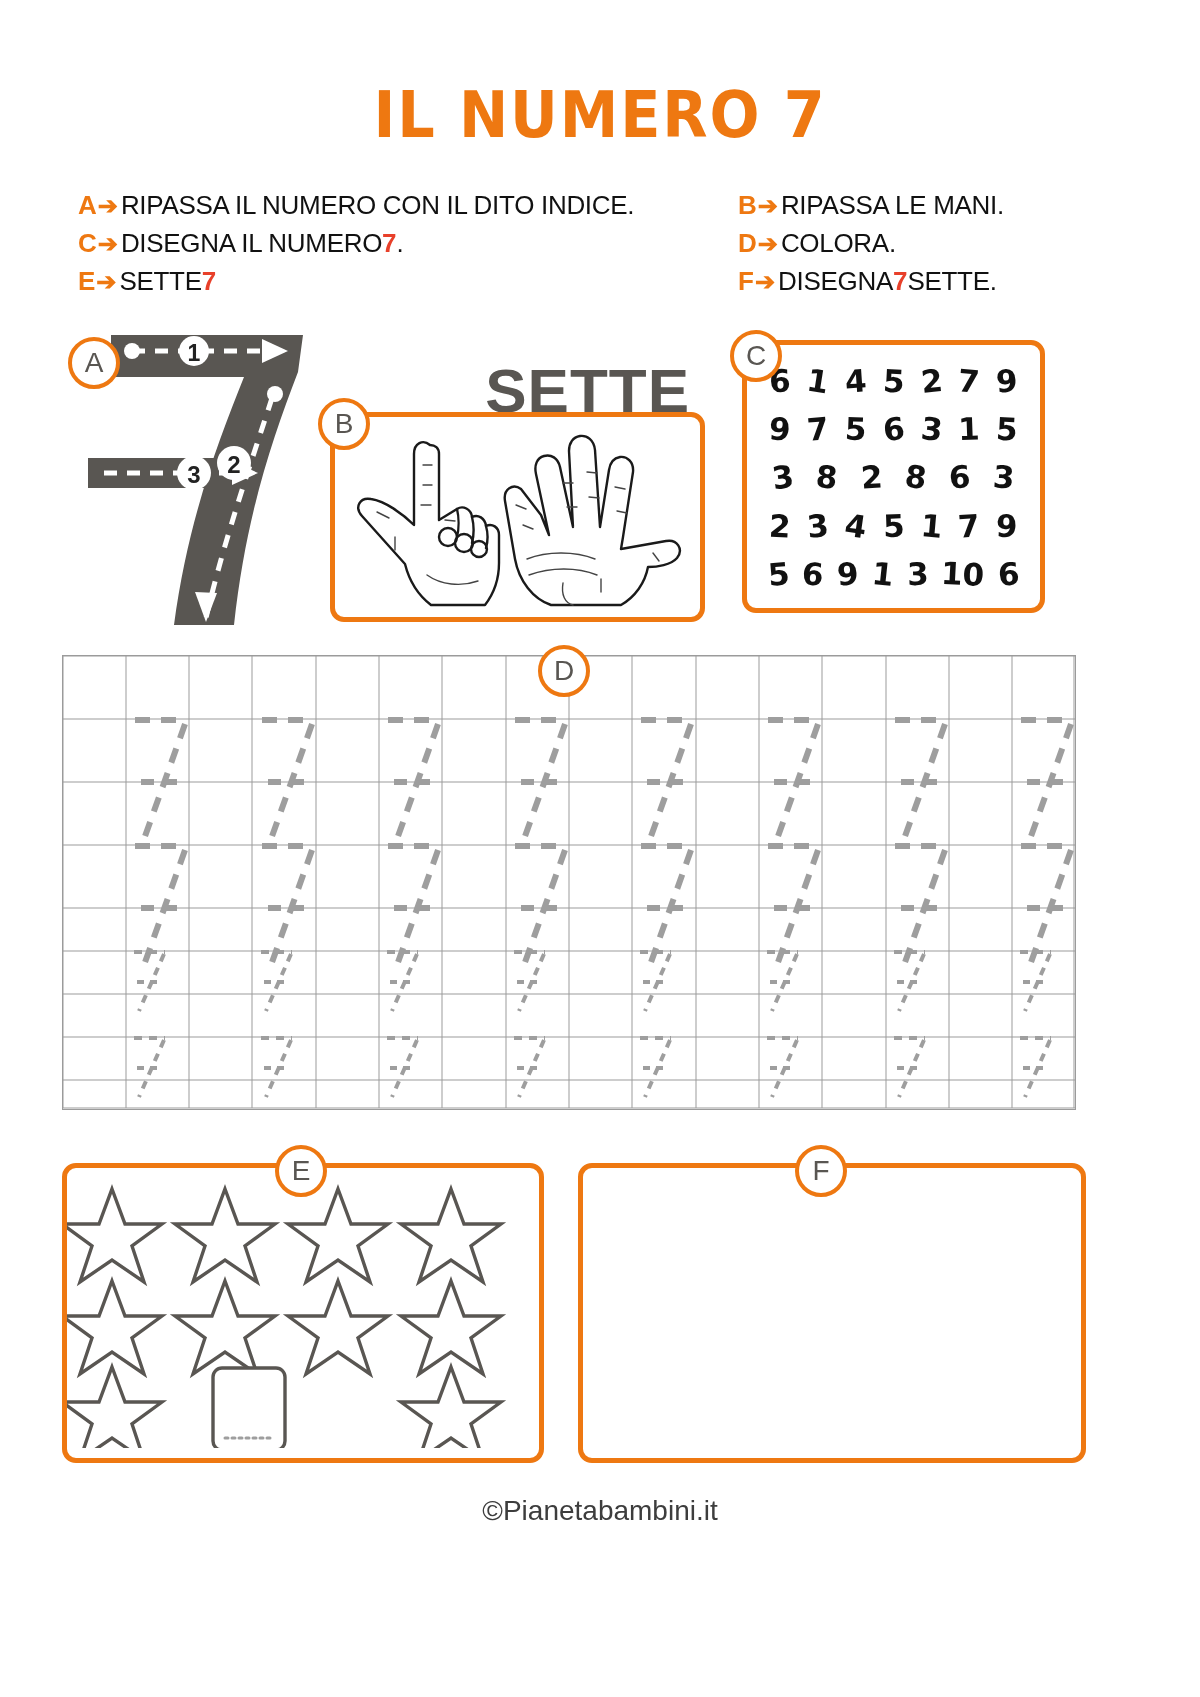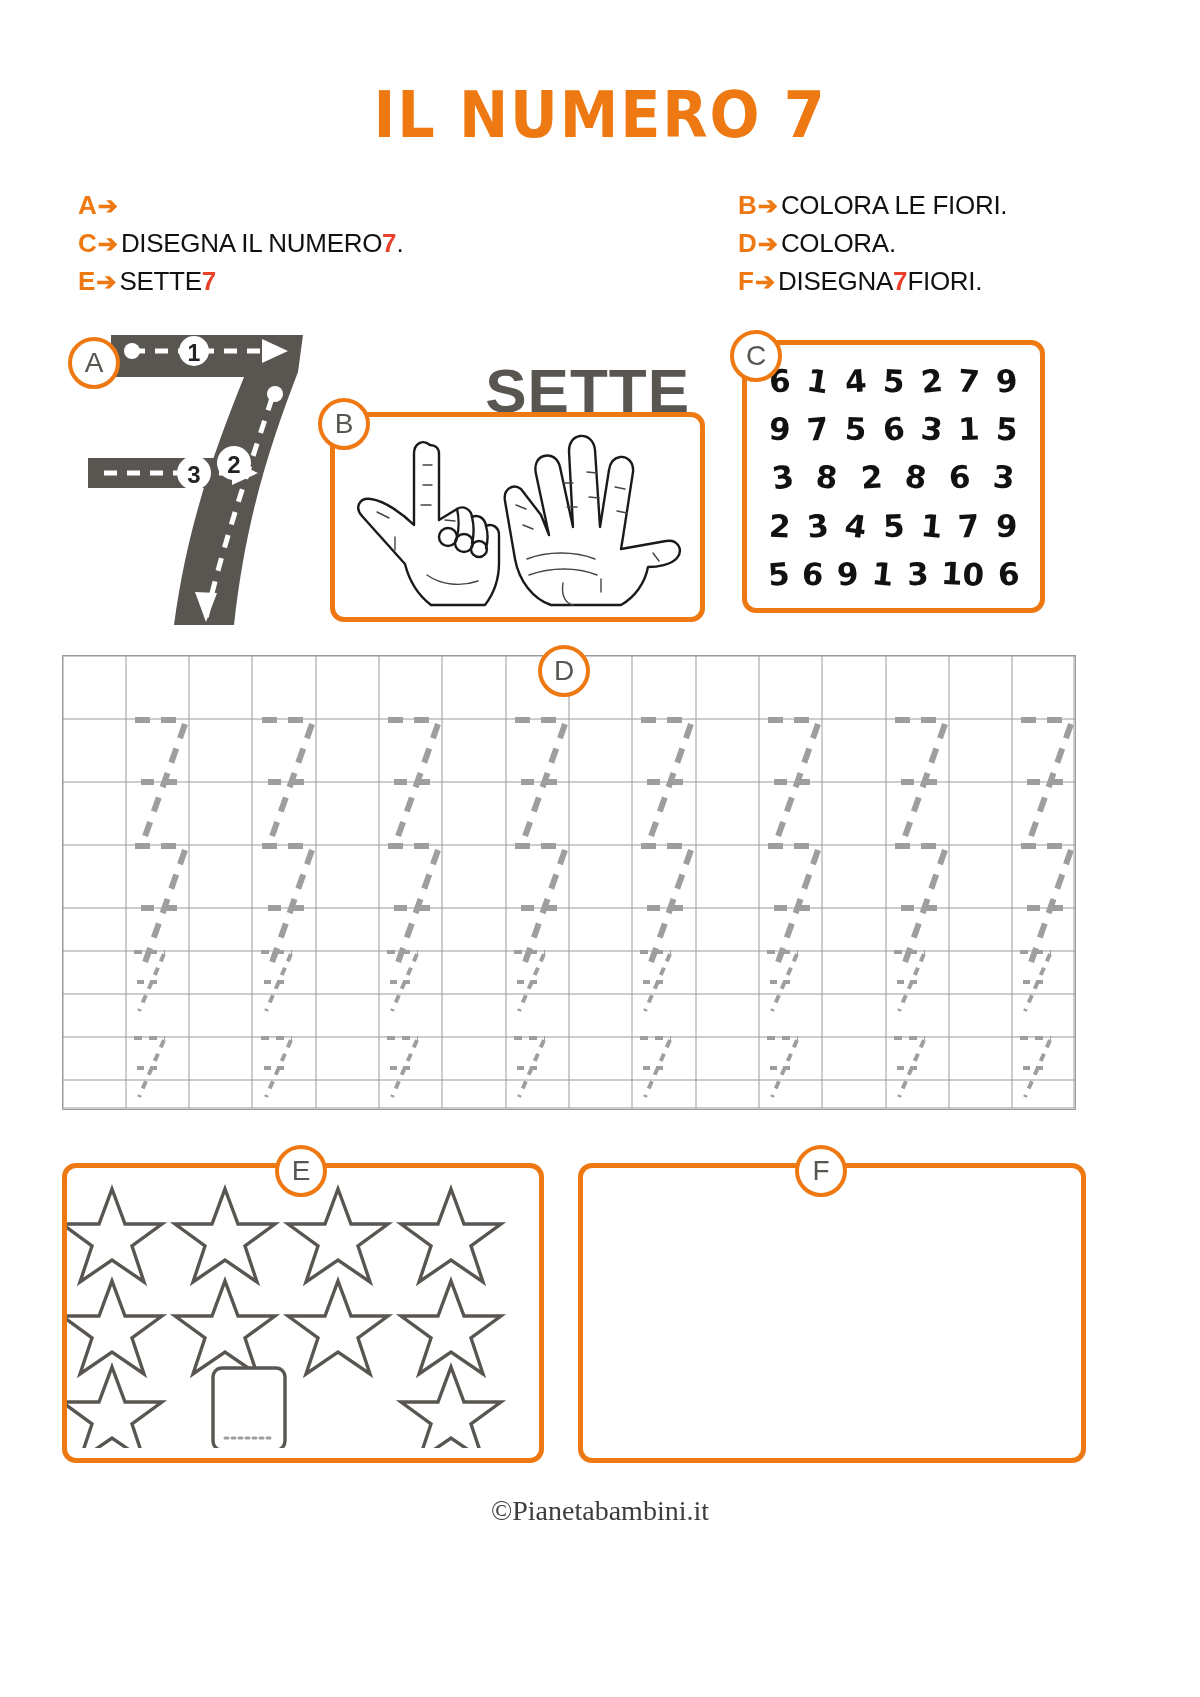--- a/index.html
+++ b/index.html
@@ -86,69 +86,70 @@
 
   
   .secF-box{
     position:absolute;left:578px;top:1163px;width:498px;height:290px;
     border:5px solid #EE7811;border-radius:14px;background:#fff;
   }
 
   
   .footer{
     position:absolute;left:0;top:1495px;width:1200px;text-align:center;
-    font-size:28px;color:#3d3d3d;font-family:Liberation Serif, serif;
+    font-size:28px;color:#3d3d3d;font-family:Liberation Sans, sans-serif;
   }
 </style>
 </head>
 <body>
 
 <div class="page">
 
   <div class="title">IL NUMERO 7</div>
 
   <div class="instructions">
 
     <div class="ins-col left">
       <div class="ins-line">
         <span class="ins-key">A</span>
         <span class="ins-arrow">➔</span>
+        <span class="ins-txt">RIPASSA IL NUMERO CON IL DITO INDICE.</span>
       </div>
       <div class="ins-line">
         <span class="ins-key">C</span>
         <span class="ins-arrow">➔</span>
         <span class="ins-txt">DISEGNA IL NUMERO </span>
         <span class="hl7">7</span>
         <span class="ins-txt">.</span>
       </div>
       <div class="ins-line">
         <span class="ins-key">E</span>
         <span class="ins-arrow">➔</span>
         <span class="ins-txt">SETTE </span>
         <span class="hl7">7</span>
       </div>
     </div>
 
     <div class="ins-col right">
       <div class="ins-line">
         <span class="ins-key">B</span>
         <span class="ins-arrow">➔</span>
-        <span class="ins-txt">COLORA LE FIORI.</span>
+        <span class="ins-txt">RIPASSA LE MANI.</span>
       </div>
       <div class="ins-line">
         <span class="ins-key">D</span>
         <span class="ins-arrow">➔</span>
         <span class="ins-txt">COLORA.</span>
       </div>
       <div class="ins-line">
         <span class="ins-key">F</span>
         <span class="ins-arrow">➔</span>
         <span class="ins-txt">DISEGNA </span>
         <span class="hl7">7</span>
-        <span class="ins-txt"> FIORI.</span>
+        <span class="ins-txt"> SETTE.</span>
       </div>
     </div>
   </div>
 
   <div class="secA">
     <svg width="300" height="300" viewBox="0 0 300 300">
 
       <g fill="#595652">
         <path d="M45 5 H237 L232 42 C206 110 180 185 168 295 H108 C122 190 152 112 178 47 H45 Z"></path>
         <rect x="22" y="128" width="170" height="30"></rect>

